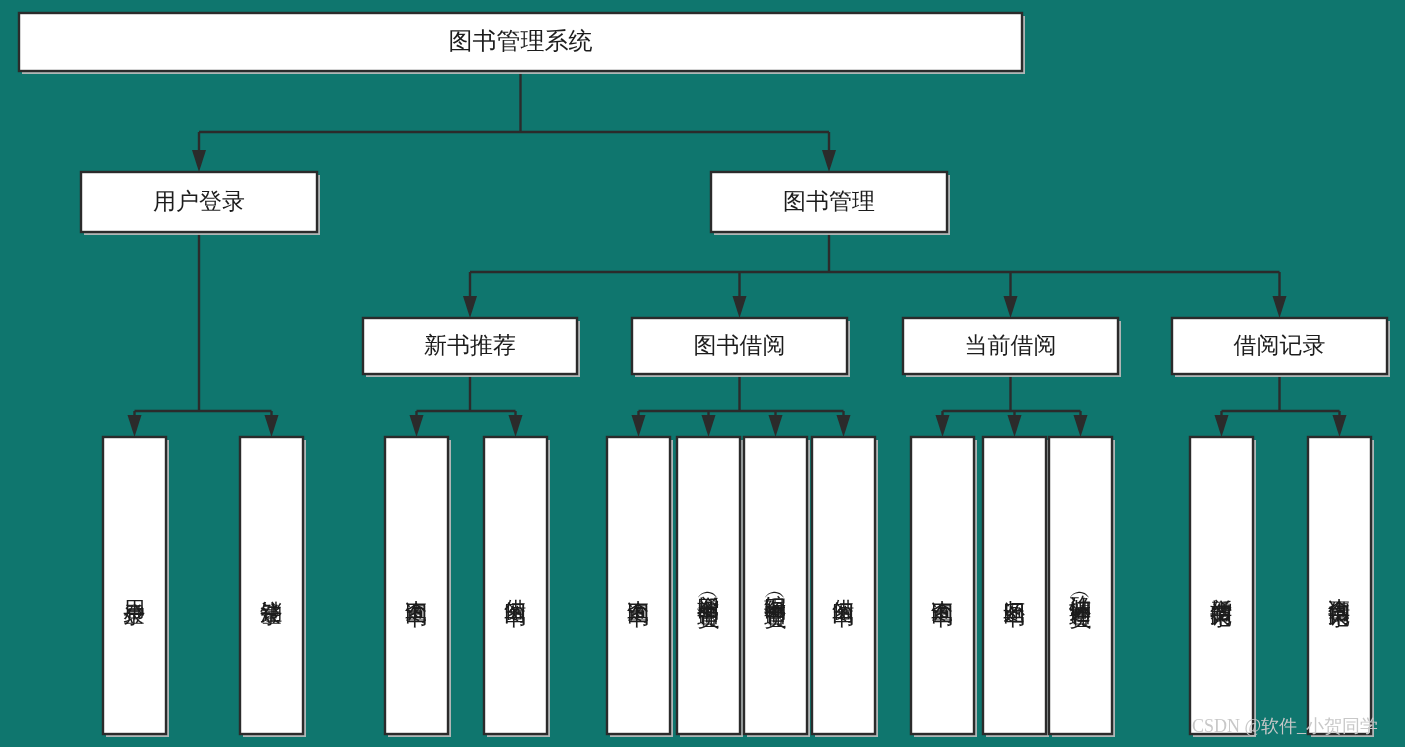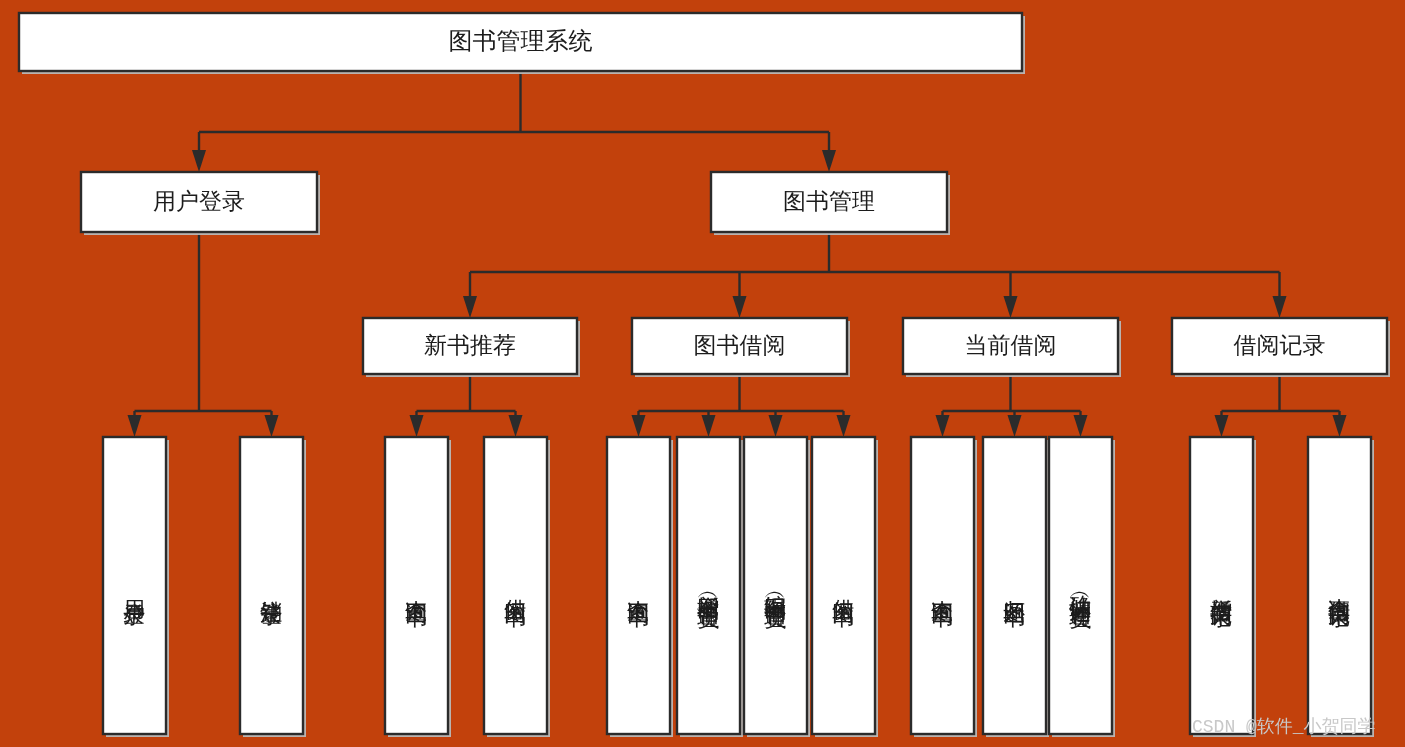--- a/index.html
+++ b/index.html
@@ -7,21 +7,21 @@
     padding: 0;
     background: #ffffff;
   }
   body {
     font-family: "Liberation Sans", "DejaVu Sans", sans-serif;
   }
   #diagram-root {
     position: relative;
     width: 1405px;
     height: 747px;
-    background: #c2410c;
+    background: #0f766e;
     overflow: hidden;
   }
   svg#diagram-svg {
     position: absolute;
     left: 0;
     top: 0;
     width: 1405px;
     height: 747px;
     display: block;
   }
@@ -67,21 +67,21 @@
     font-family: "Liberation Sans", "DejaVu Sans", sans-serif;
     font-size: 22px;
     line-height: 1.16;
     letter-spacing: 2px;
     color: #1c1c1c;
     pointer-events: none;
     white-space: nowrap;
   }
   .watermark {
     position: absolute;
-    font-family: Liberation Mono, monospace;
+    font-family: Liberation Serif, serif;
     font-size: 18px;
     color: #c8c8c8;
     white-space: nowrap;
     user-select: none;
   }
 </style>
 </head>
 <body>
 
 <div id="diagram-root">

